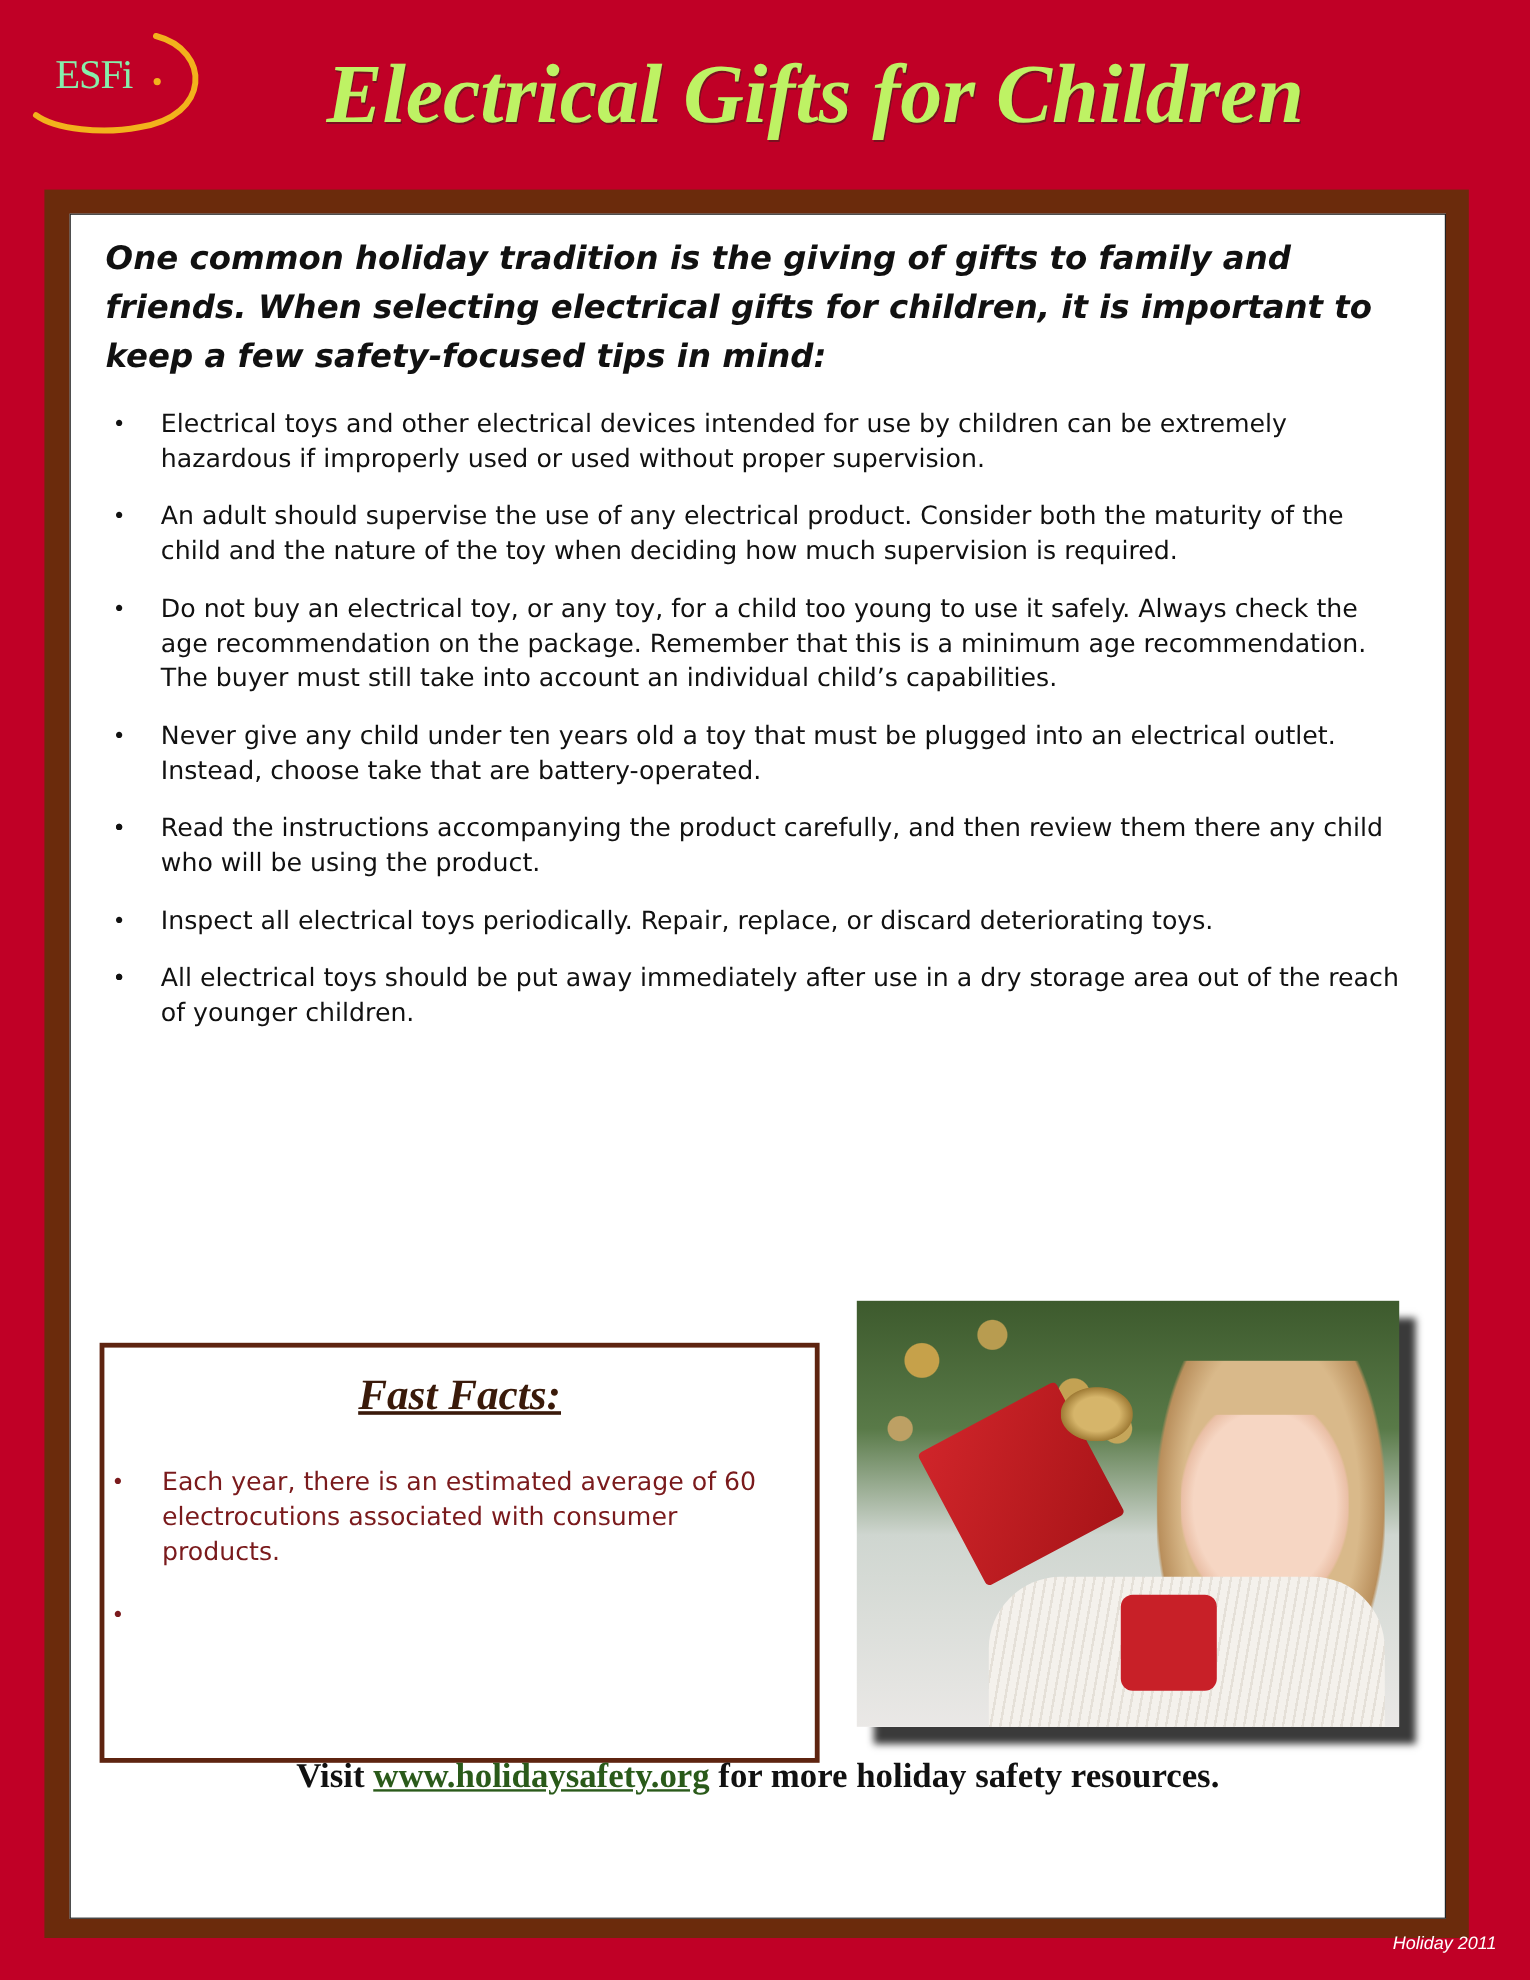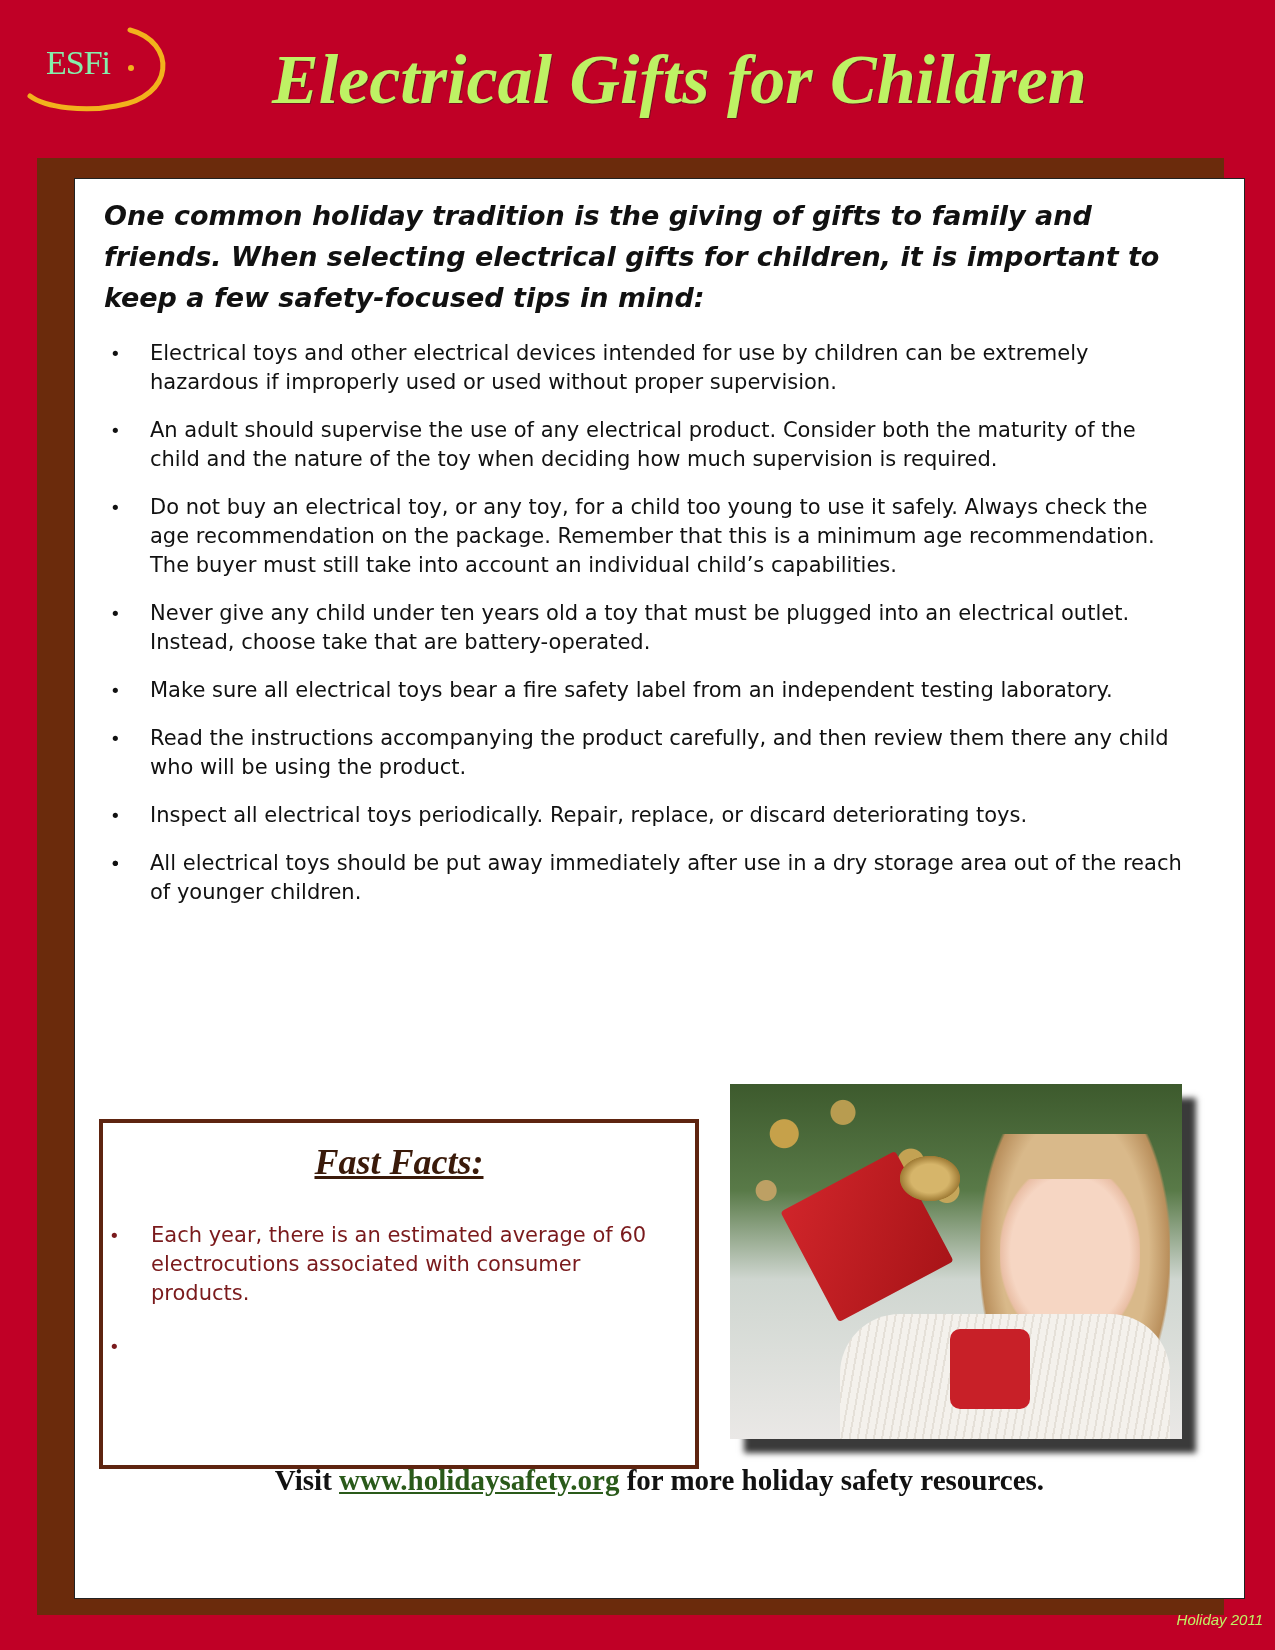--- a/index.html
+++ b/index.html
@@ -20,22 +20,22 @@
     font-family: "Liberation Serif", serif; font-style: italic; font-weight: bold;
     font-size: 70px; color: #bef264; letter-spacing: 0px;
     text-shadow: 1px 1px 0 #7a1020;
     white-space: nowrap;
   }
   .frame {
     position: absolute; left: 37px; top: 158px; width: 1187px; height: 1457px;
     background: #6b2b0c;
   }
   .panel {
-    position: absolute; left: 37px; top: 20px; width: 1145px; height: 1419px;
-    background: #ffffff; border: 1px solid #222; padding-left: 24px;
+    position: absolute; left: 21px; top: 20px; width: 1145px; height: 1419px;
+    background: #ffffff; border: 1px solid #222;
   }
   .intro {
     position: absolute; left: 29px; top: 16px; width: 1090px;
     font-size: 27px; font-style: italic; font-weight: bold; color: #111;
     line-height: 41px;
   }
   .tips {
     position: absolute; left: 35px; top: 160px; width: 1080px;
     margin: 0; padding: 0; list-style: none;
   }
@@ -102,23 +102,23 @@
   .photo .shirt {
     position: absolute; left: 220px; top: 245px; width: 80px; height: 80px;
     background: #c82028; border-radius: 10px;
   }
   .visit {
     position: absolute; left: 0; right: 0; top: 1285px; text-align: center;
     font-family: "Liberation Serif", serif; font-weight: bold; font-size: 29px; color: #111;
   }
   .visit a { color: #2a5a1a; text-decoration: underline; }
   .footer-tag {
-    position: absolute; right: 12px; top: 1611px;
+    position: absolute; right: 28px; top: 1611px;
     font-family: "Liberation Sans", sans-serif; font-style: italic;
-    font-size: 15px; color: #bef264;
+    font-size: 15px; color: #ffffff;
   }
 </style>
 </head>
 <body>
 
 <div class="logo">
   <svg class="logo-arc" width="160" height="95" viewBox="0 0 160 95">
     <path d="M104 8 C 150 20, 150 75, 90 84 C 60 90, 20 86, 4 74" stroke="#f2b21c" stroke-width="5" fill="none" stroke-linecap="round"></path>
     <circle cx="105" cy="46" r="3" fill="#f2b21c"></circle>
   </svg>
@@ -130,21 +130,21 @@
 <div class="frame">
   <div class="panel">
 
     <div class="intro">One common holiday tradition is the giving of gifts to family and friends. When selecting electrical gifts for children, it is important to keep a few safety-focused tips in mind:</div>
 
     <ul class="tips">
       <li class="tip"><span class="bullet">•</span><span>Electrical toys and other electrical devices intended for use by children can be extremely hazardous if improperly used or used without proper supervision.</span></li>
       <li class="tip"><span class="bullet">•</span><span>An adult should supervise the use of any electrical product.  Consider both the maturity of the child and the nature of the toy when deciding how much supervision is required.</span></li>
       <li class="tip"><span class="bullet">•</span><span>Do not buy an electrical toy, or any toy, for a child too young to use it safely. Always check the age recommendation on the package. Remember that this is a minimum age recommendation.  The buyer must still take into account an individual child’s capabilities.</span></li>
       <li class="tip"><span class="bullet">•</span><span>Never give any child under ten years old a toy that must be plugged into an electrical outlet. Instead, choose take that are battery-operated.</span></li>
-      <li class="tip"><span class="bullet">•</span><span>Make sure all electrical toys bear a fire safety label from an independent testing laboratory.</span></li>
+      <li class="tip"><span class="bullet">•</span></li>
       <li class="tip"><span class="bullet">•</span><span>Read the instructions accompanying the product carefully, and then review them there any child who will be using the product.</span></li>
       <li class="tip"><span class="bullet">•</span><span>Inspect all electrical toys periodically.  Repair, replace, or discard deteriorating toys.</span></li>
       <li class="tip"><span class="bullet">•</span></li>
       <li class="tip"><span class="bullet">•</span><span>All electrical toys should be put away immediately after use in a dry storage area out of the reach of younger children.</span></li>
     </ul>
 
     <div class="facts">
       <div class="facts-title">Fast Facts:</div>
       <ul class="facts-list">
         <li class="fact"><span class="bullet">•</span><span>Each year, there is an estimated average of 60 electrocutions associated with consumer products.</span></li>

